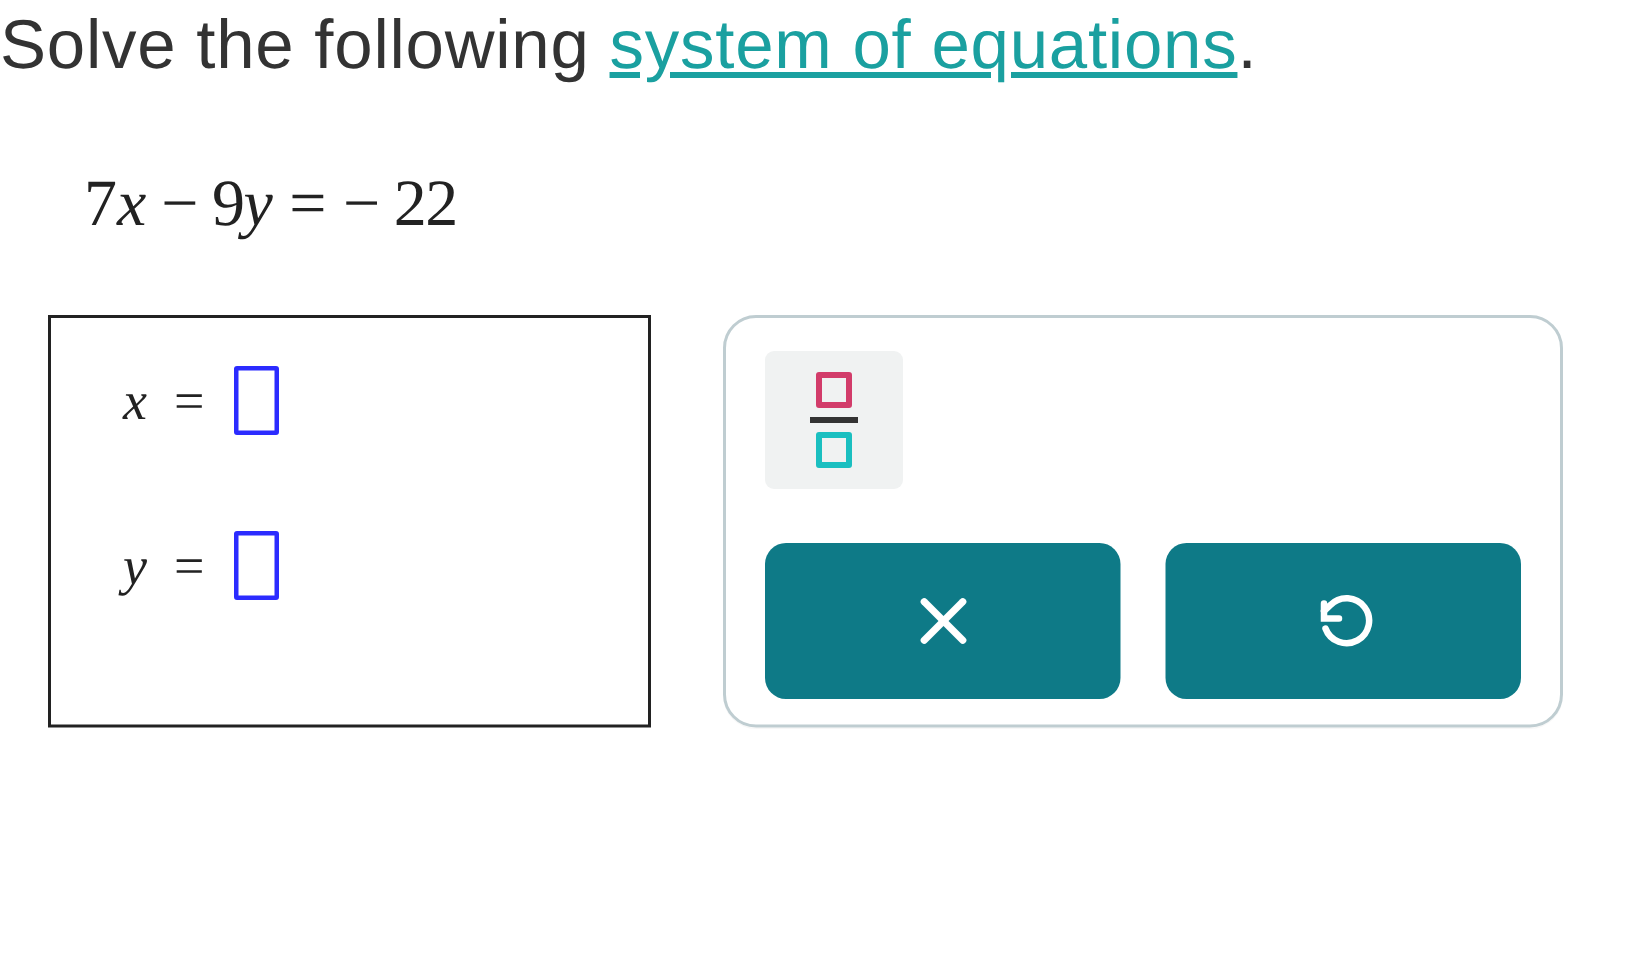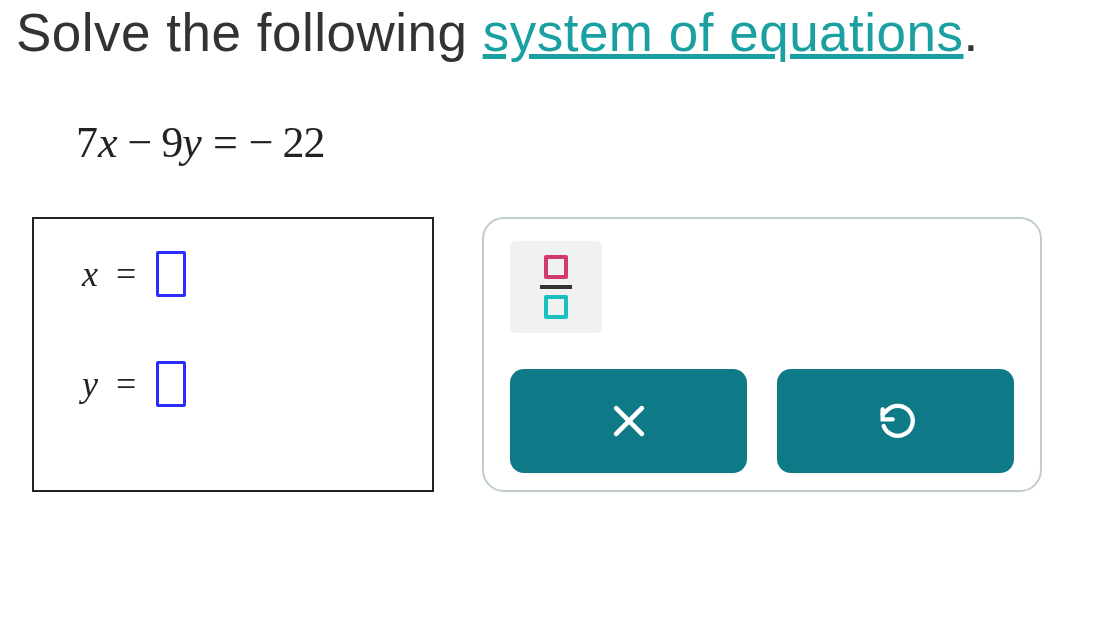--- a/index.html
+++ b/index.html
@@ -6,33 +6,33 @@
     body {
       font-family: Arial, Helvetica, sans-serif;
       width: 1097px;
       height: 641px;
       background: #fff;
       color: #222;
       overflow: hidden;
       position: relative;
     }
     .prompt {
-      font-size: 53px;
-      padding: 2px 0 0 16px;
+      font-size: 46px;
+      padding: 2px 0 0 0;
       letter-spacing: 0.5px;
       color: #333;
     }
     .prompt a {
       color: #1aa0a0;
       text-decoration: underline;
     }
     .equations {
       font-family: 'Times New Roman', Times, serif;
       font-size: 44px;
-      margin: 48px 0 0 76px;
+      margin: 48px 0 0 56px;
       line-height: 1.45;
       color: #222;
     }
     .equations .row { white-space: nowrap; }
     .equations .it { font-style: italic; }
     .thin { letter-spacing: -1px; }
     .lower {
       display: flex;
       gap: 48px;
       margin: 42px 0 0 32px;

